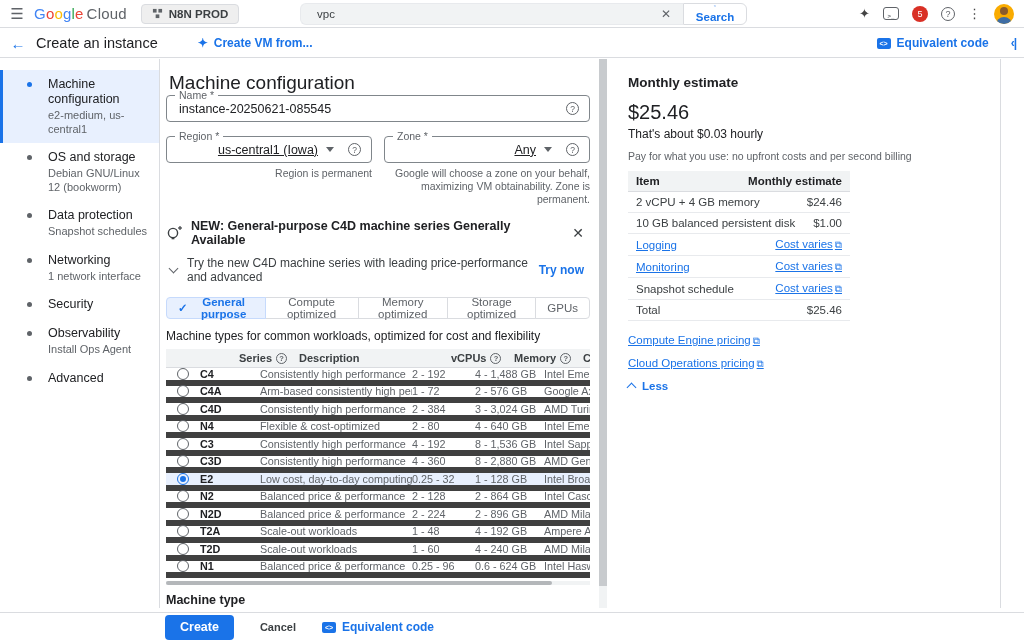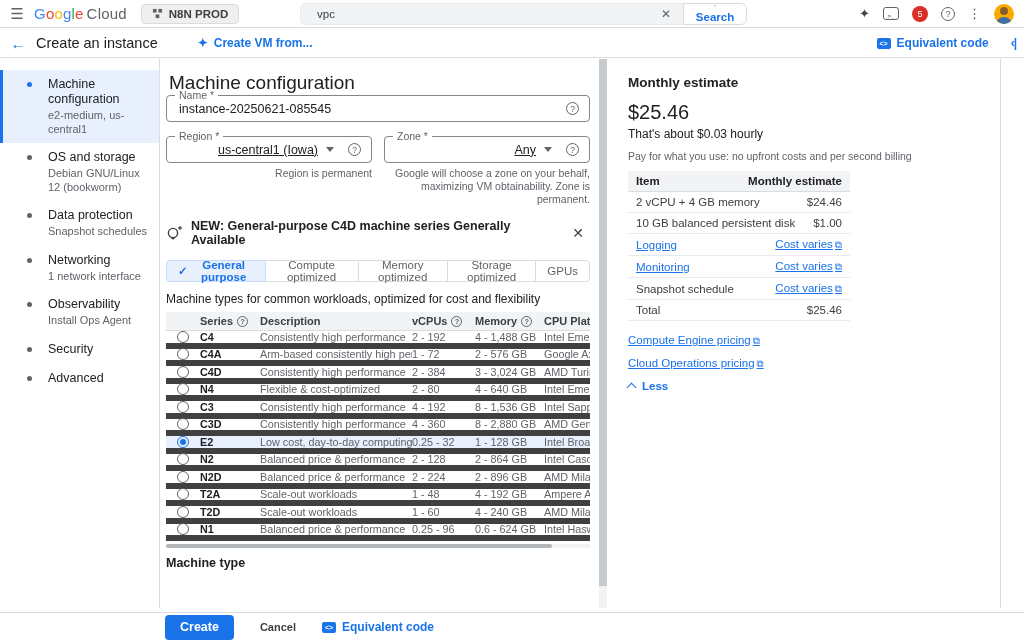--- a/index.html
+++ b/index.html
@@ -94,21 +94,21 @@
   .stab:last-child{border-radius:0 4px 4px 0;}
   .stab.sel{background:#e8f0fe;color:#1a73e8;border-color:#c6dafc;font-weight:bold;z-index:1;}
   .intro{font-size:12px;color:#202124;margin-top:10px;}
   
   .mtable{margin-top:6px;}
   .mrow{display:flex;align-items:center;height:17.5px;border-bottom:6px solid #404040;font-size:10.8px;color:#5f6368;}
   .mrow.head{background:#f1f3f4;color:#3c4043;font-weight:bold;font-size:11px;height:19px;border-bottom:1px solid #dadce0;}
   .mrow.sel{background:#e8f0fe;}
   .c-radio{width:34px;flex:none;display:flex;justify-content:center;}
   .c-series{width:60px;flex:none;font-weight:bold;color:#202124;}
-  .head .c-series{color:#3c4043;}
+  .head .c-series{color:#3c4043;margin-left:39px;}
   .c-desc{width:152px;flex:none;white-space:nowrap;overflow:hidden;}
   .c-vcpu{width:63px;flex:none;}
   .c-mem{width:69px;flex:none;}
   .c-plat{flex:1;white-space:nowrap;overflow:hidden;}
   .hcell{display:flex;align-items:center;gap:4px;}
   .hq{width:11px;height:11px;border:1.2px solid #5f6368;border-radius:50%;font-size:7.5px;color:#5f6368;
     display:inline-flex;align-items:center;justify-content:center;}
   .radio{width:12px;height:12px;border:1.6px solid #5f6368;border-radius:50%;cursor:pointer;position:relative;}
   .radio.on{border-color:#1a73e8;}
   .radio.on::after{content:"";position:absolute;top:2px;left:2px;width:6px;height:6px;border-radius:50%;background:#1a73e8;}
@@ -214,26 +214,26 @@
       <div class="side-label">Data protection</div>
       <div class="side-sub">Snapshot schedules</div>
     </div>
     <div class="side-item">
       <span class="bullet"></span>
       <div class="side-label">Networking</div>
       <div class="side-sub">1 network interface</div>
     </div>
     <div class="side-item">
       <span class="bullet"></span>
+      <div class="side-label">Security</div>
+    </div>
+    <div class="side-item">
+      <span class="bullet"></span>
       <div class="side-label">Observability</div>
       <div class="side-sub">Install Ops Agent</div>
-    </div>
-    <div class="side-item">
-      <span class="bullet"></span>
-      <div class="side-label">Security</div>
     </div>
     <div class="side-item">
       <span class="bullet"></span>
       <div class="side-label">Advanced</div>
     </div>
   </aside>
 
 <main class="main">
   <h1 class="cfg">Machine configuration</h1>
 
@@ -269,20 +269,25 @@
   <div class="banner">
     <div class="b-row1">
       <svg class="bulb-svg" width="17" height="17" viewBox="0 0 17 17">
         <circle cx="7" cy="8" r="4.6" fill="none" stroke="#3c4043" stroke-width="1.4"></circle>
         <line x1="5.6" y1="13.6" x2="8.4" y2="13.6" stroke="#3c4043" stroke-width="1.4"></line>
         <line x1="14" y1="1" x2="14" y2="5" stroke="#3c4043" stroke-width="1.2"></line>
         <line x1="12" y1="3" x2="16" y2="3" stroke="#3c4043" stroke-width="1.2"></line>
       </svg>
       <span class="b-title">NEW: General-purpose C4D machine series Generally Available</span>
       <span class="b-close">✕</span>
+    </div>
+    <div class="b-row2">
+      <span class="chev"></span>
+      <span class="b-body">Try the new C4D machine series with leading price-performance and advanced</span>
+      <span class="trynow">Try now</span>
     </div>
   </div>
 
   <div class="stabs" id="series-tabs">
       <button class="stab sel">
         <span>✓</span>
         <span>General purpose</span>
       </button>
       <button class="stab">
         <span>Compute optimized</span>

